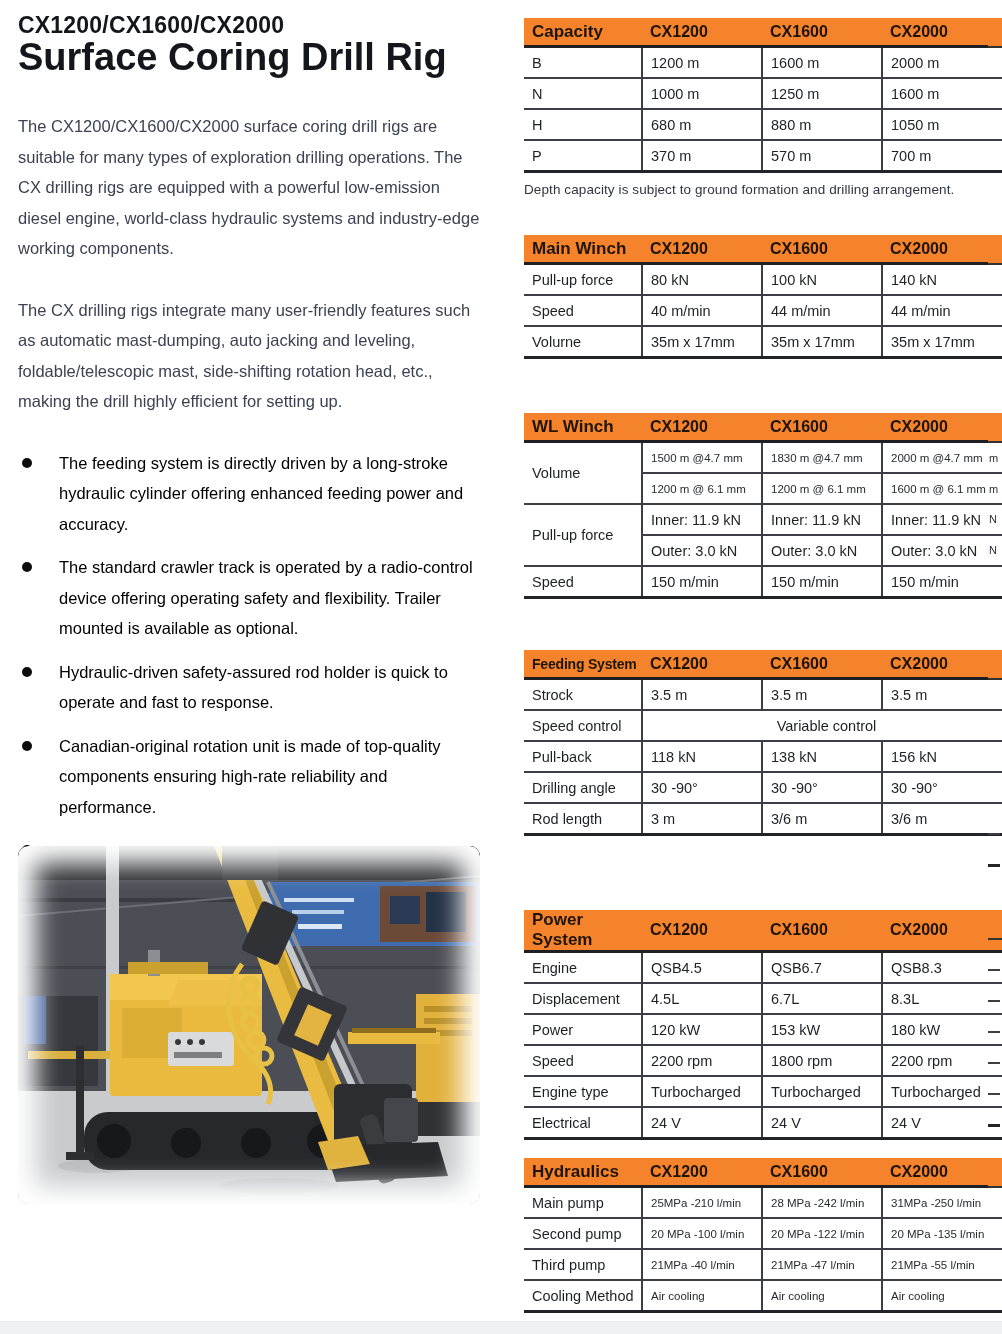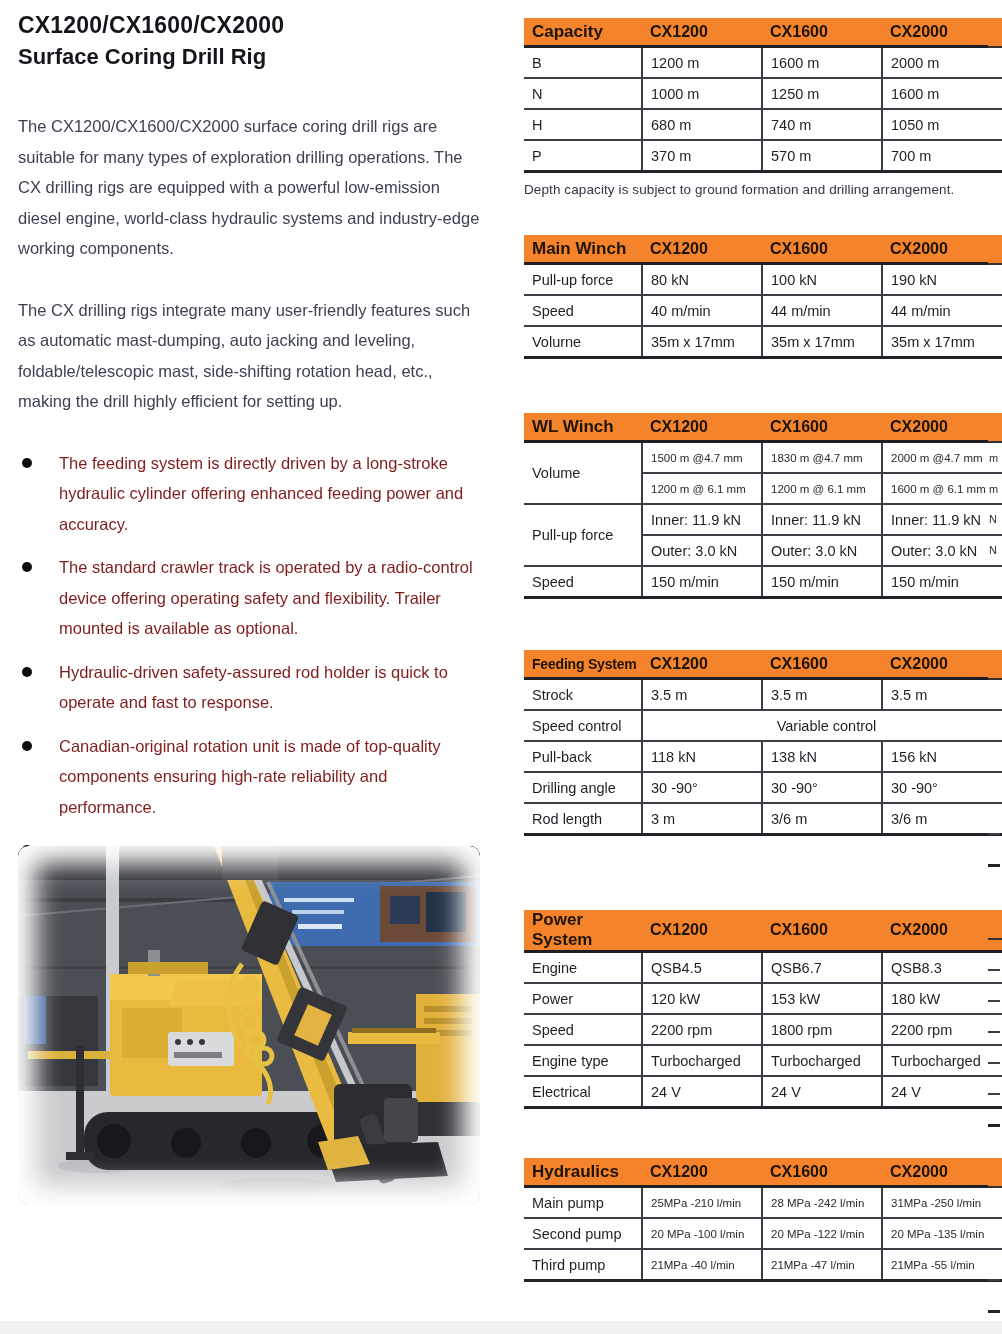--- a/index.html
+++ b/index.html
@@ -3,25 +3,25 @@
 <meta charset="utf-8">
 <style>
   html,body{margin:0;padding:0;background:#ffffff;}
   .page{position:relative;width:1002px;height:1334px;background:#ffffff;overflow:hidden;
         font-family:"Liberation Sans", sans-serif;}
 
   
   .left-col{position:absolute;left:18px;top:12px;width:464px;}
   .title{margin:0;color:#15161b;}
   .title .t1{display:block;font-size:23px;font-weight:bold;line-height:27px;letter-spacing:.2px;}
-  .title .t2{display:block;font-size:22px;font-weight:bold;line-height:36px;margin-bottom:36px;}
+  .title .t2{display:block;font-size:38px;font-weight:bold;line-height:36px;margin-bottom:36px;}
   .para{margin:0 0 31px 0;font-size:16.5px;line-height:30.5px;color:#3d4152;}
   .bullets{list-style:none;margin:12px 0 0 0;padding:0;}
   .bullets li{position:relative;padding-left:41px;margin-bottom:13px;
-              font-size:16.5px;line-height:30.5px;color:#7f1d1d;}
+              font-size:16.5px;line-height:30.5px;color:#000000;}
   .bullets .dot{position:absolute;left:4px;top:10px;width:10px;height:10px;border-radius:50%;background:#0c0c0e;}
 
   
   .photo{position:relative;margin-top:24px;width:462px;height:358px;border-radius:10px;overflow:hidden;}
   .photo svg{display:block;}
   .vignette{position:absolute;inset:0;border-radius:10px;pointer-events:none;
             box-shadow:inset 0 0 26px 18px #ffffff;}
 
   
   .right-col{position:absolute;left:508px;top:0;width:478px;height:1334px;}
@@ -192,21 +192,21 @@
             </tr>
             <tr>
               <td class="lbl">N</td>
               <td class="v">1000 m</td>
               <td class="v">1250 m</td>
               <td class="v">1600 m</td>
             </tr>
             <tr>
               <td class="lbl">H</td>
               <td class="v">680 m</td>
-              <td class="v">740 m</td>
+              <td class="v">880 m</td>
               <td class="v">1050 m</td>
             </tr>
             <tr>
               <td class="lbl">P</td>
               <td class="v">370 m</td>
               <td class="v">570 m</td>
               <td class="v">700 m</td>
             </tr>
           </tbody>
         </table>
@@ -226,21 +226,21 @@
               <th class="mdl">CX1200</th>
               <th class="mdl">CX1600</th>
               <th class="mdl">CX2000</th>
             </tr>
           </thead>
           <tbody>
             <tr>
               <td class="lbl">Pull-up force</td>
               <td class="v">80 kN</td>
               <td class="v">100 kN</td>
-              <td class="v">190 kN</td>
+              <td class="v">140 kN</td>
             </tr>
             <tr>
               <td class="lbl">Speed</td>
               <td class="v">40 m/min</td>
               <td class="v">44 m/min</td>
               <td class="v">44 m/min</td>
             </tr>
             <tr>
               <td class="lbl">Volurne</td>
               <td class="v">35m x 17mm</td>
@@ -363,20 +363,26 @@
             </tr>
           </thead>
           <tbody>
             <tr>
               <td class="lbl">Engine</td>
               <td class="v">QSB4.5</td>
               <td class="v">QSB6.7</td>
               <td class="v">QSB8.3</td>
             </tr>
             <tr>
+              <td class="lbl">Displacement</td>
+              <td class="v">4.5L</td>
+              <td class="v">6.7L</td>
+              <td class="v">8.3L</td>
+            </tr>
+            <tr>
               <td class="lbl">Power</td>
               <td class="v">120 kW</td>
               <td class="v">153 kW</td>
               <td class="v">180 kW</td>
             </tr>
             <tr>
               <td class="lbl">Speed</td>
               <td class="v">2200 rpm</td>
               <td class="v">1800 rpm</td>
               <td class="v">2200 rpm</td>
@@ -423,20 +429,26 @@
               <td class="lbl">Second pump</td>
               <td class="v sm">20 MPa -100 l/min</td>
               <td class="v sm">20 MPa -122 l/min</td>
               <td class="v sm">20 MPa -135 l/min</td>
             </tr>
             <tr>
               <td class="lbl">Third pump</td>
               <td class="v sm">21MPa -40 l/min</td>
               <td class="v sm">21MPa -47 l/min</td>
               <td class="v sm">21MPa -55 l/min</td>
+            </tr>
+            <tr>
+              <td class="lbl">Cooling Method</td>
+              <td class="v sm">Air cooling</td>
+              <td class="v sm">Air cooling</td>
+              <td class="v sm">Air cooling</td>
             </tr>
           </tbody>
         </table>
       </div>
     </div>
 
   <div class="edge-strip" id="edge-strip">
       <div class="es-block" style="top: 18px; height: 28px;"></div>
       <div class="es-line" style="top: 77px;"></div>
       <div class="es-line" style="top: 108px;"></div>

